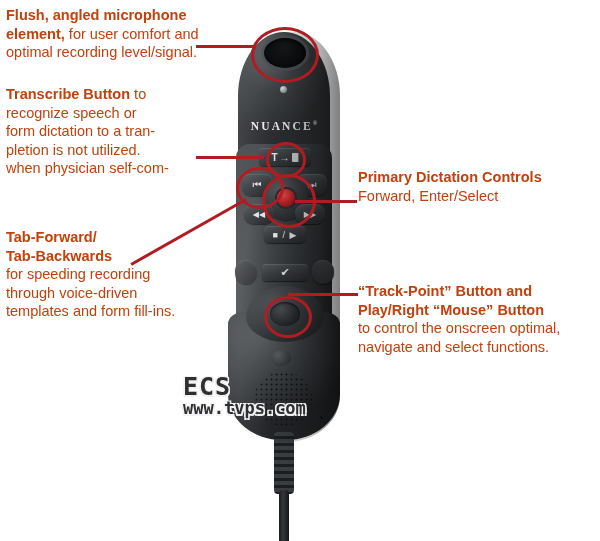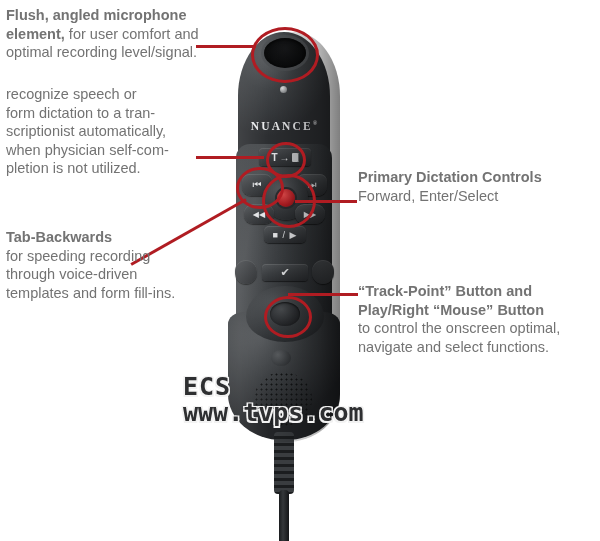--- a/index.html
+++ b/index.html
@@ -7,21 +7,21 @@
     width:600px;height:541px;
     background:#ffffff;
     font-family:"Liberation Sans", sans-serif;
     overflow:hidden;
     position:relative;
     color:#1a1a1a;
   }
   #stage{position:absolute;left:0;top:0;width:600px;height:541px;}
 
   
-  .ann{position:absolute;font-size:14.5px;line-height:1.28;color:#737373;}
+  .ann{position:absolute;font-size:14.5px;line-height:1.28;color:#c2410c;}
   .ann b{font-weight:bold;}
   .ann .ln{display:block;white-space:nowrap;}
 
   #ann-mic{left:6px;top:6px;width:230px;}
   #ann-transcribe{left:6px;top:85px;width:225px;}
   #ann-tab{left:6px;top:228px;width:220px;}
   #ann-primary{left:358px;top:168px;width:240px;}
   #ann-track{left:358px;top:282px;width:244px;}
 
   
@@ -155,21 +155,21 @@
   #ring-tabb{left:12px;top:143px;width:42px;height:36px;}
   #ring-rec{left:38px;top:150px;width:48px;height:48px;}
   #ring-tp{left:40px;top:272px;width:42px;height:36px;}
 
   
   #wm{position:absolute;left:183px;top:374px;width:210px;
       font-family:"DejaVu Sans Mono", monospace;font-weight:bold;
       color:#2e2f31;line-height:1.05;pointer-events:none;}
   #wm .w1{font-size:25px;letter-spacing:1px;
       text-shadow:-1.5px -1.5px 0 #f2f2f2,1.5px -1.5px 0 #f2f2f2,-1.5px 1.5px 0 #f2f2f2,1.5px 1.5px 0 #f2f2f2;}
-  #wm .w2{font-size:25px;letter-spacing:0px;
+  #wm .w2{font-size:17px;letter-spacing:0px;
       text-shadow:-1.5px -1.5px 0 #f2f2f2,1.5px -1.5px 0 #f2f2f2,-1.5px 1.5px 0 #f2f2f2,1.5px 1.5px 0 #f2f2f2;}
 </style>
 </head>
 <body>
 
 <div id="stage">
 
   <div id="device">
 
     <div class="dev-top"></div>
@@ -242,28 +242,29 @@
   <div class="lead lead-h" style="left:295px;top:200px;width:62px;"></div>
   <div class="lead lead-h" style="left:288px;top:293px;width:70px;"></div>
 
   <div class="ann" id="ann-mic">
     <span class="ln"><b>Flush, angled microphone</b><span></span></span>
     <span class="ln"><b>element,</b><span> for user comfort and</span></span>
     <span class="ln"><b></b><span>optimal recording level/signal.</span></span>
   </div>
 
   <div class="ann" id="ann-transcribe">
+    <span class="ln"><b>Transcribe Button</b><span> to</span></span>
     <span class="ln"><b></b><span>recognize speech or</span></span>
     <span class="ln"><b></b><span>form dictation to a tran-</span></span>
-    <span class="ln"><b></b><span>scriptionist automatically,</span></span>
+    <span class="ln"><b></b><span>pletion is not utilized.</span></span>
     <span class="ln"><b></b><span>when physician self-com-</span></span>
-    <span class="ln"><b></b><span>pletion is not utilized.</span></span>
   </div>
 
   <div class="ann" id="ann-tab">
+    <span class="ln"><b>Tab-Forward/</b><span></span></span>
     <span class="ln"><b>Tab-Backwards</b><span></span></span>
     <span class="ln"><b></b><span>for speeding recording</span></span>
     <span class="ln"><b></b><span>through voice-driven</span></span>
     <span class="ln"><b></b><span>templates and form fill-ins.</span></span>
   </div>
 
   <div class="ann" id="ann-primary">
     <span class="ln"><b>Primary Dictation Controls</b><span></span></span>
     <span class="ln"><b></b><span>Forward, Enter/Select</span></span>
   </div>

